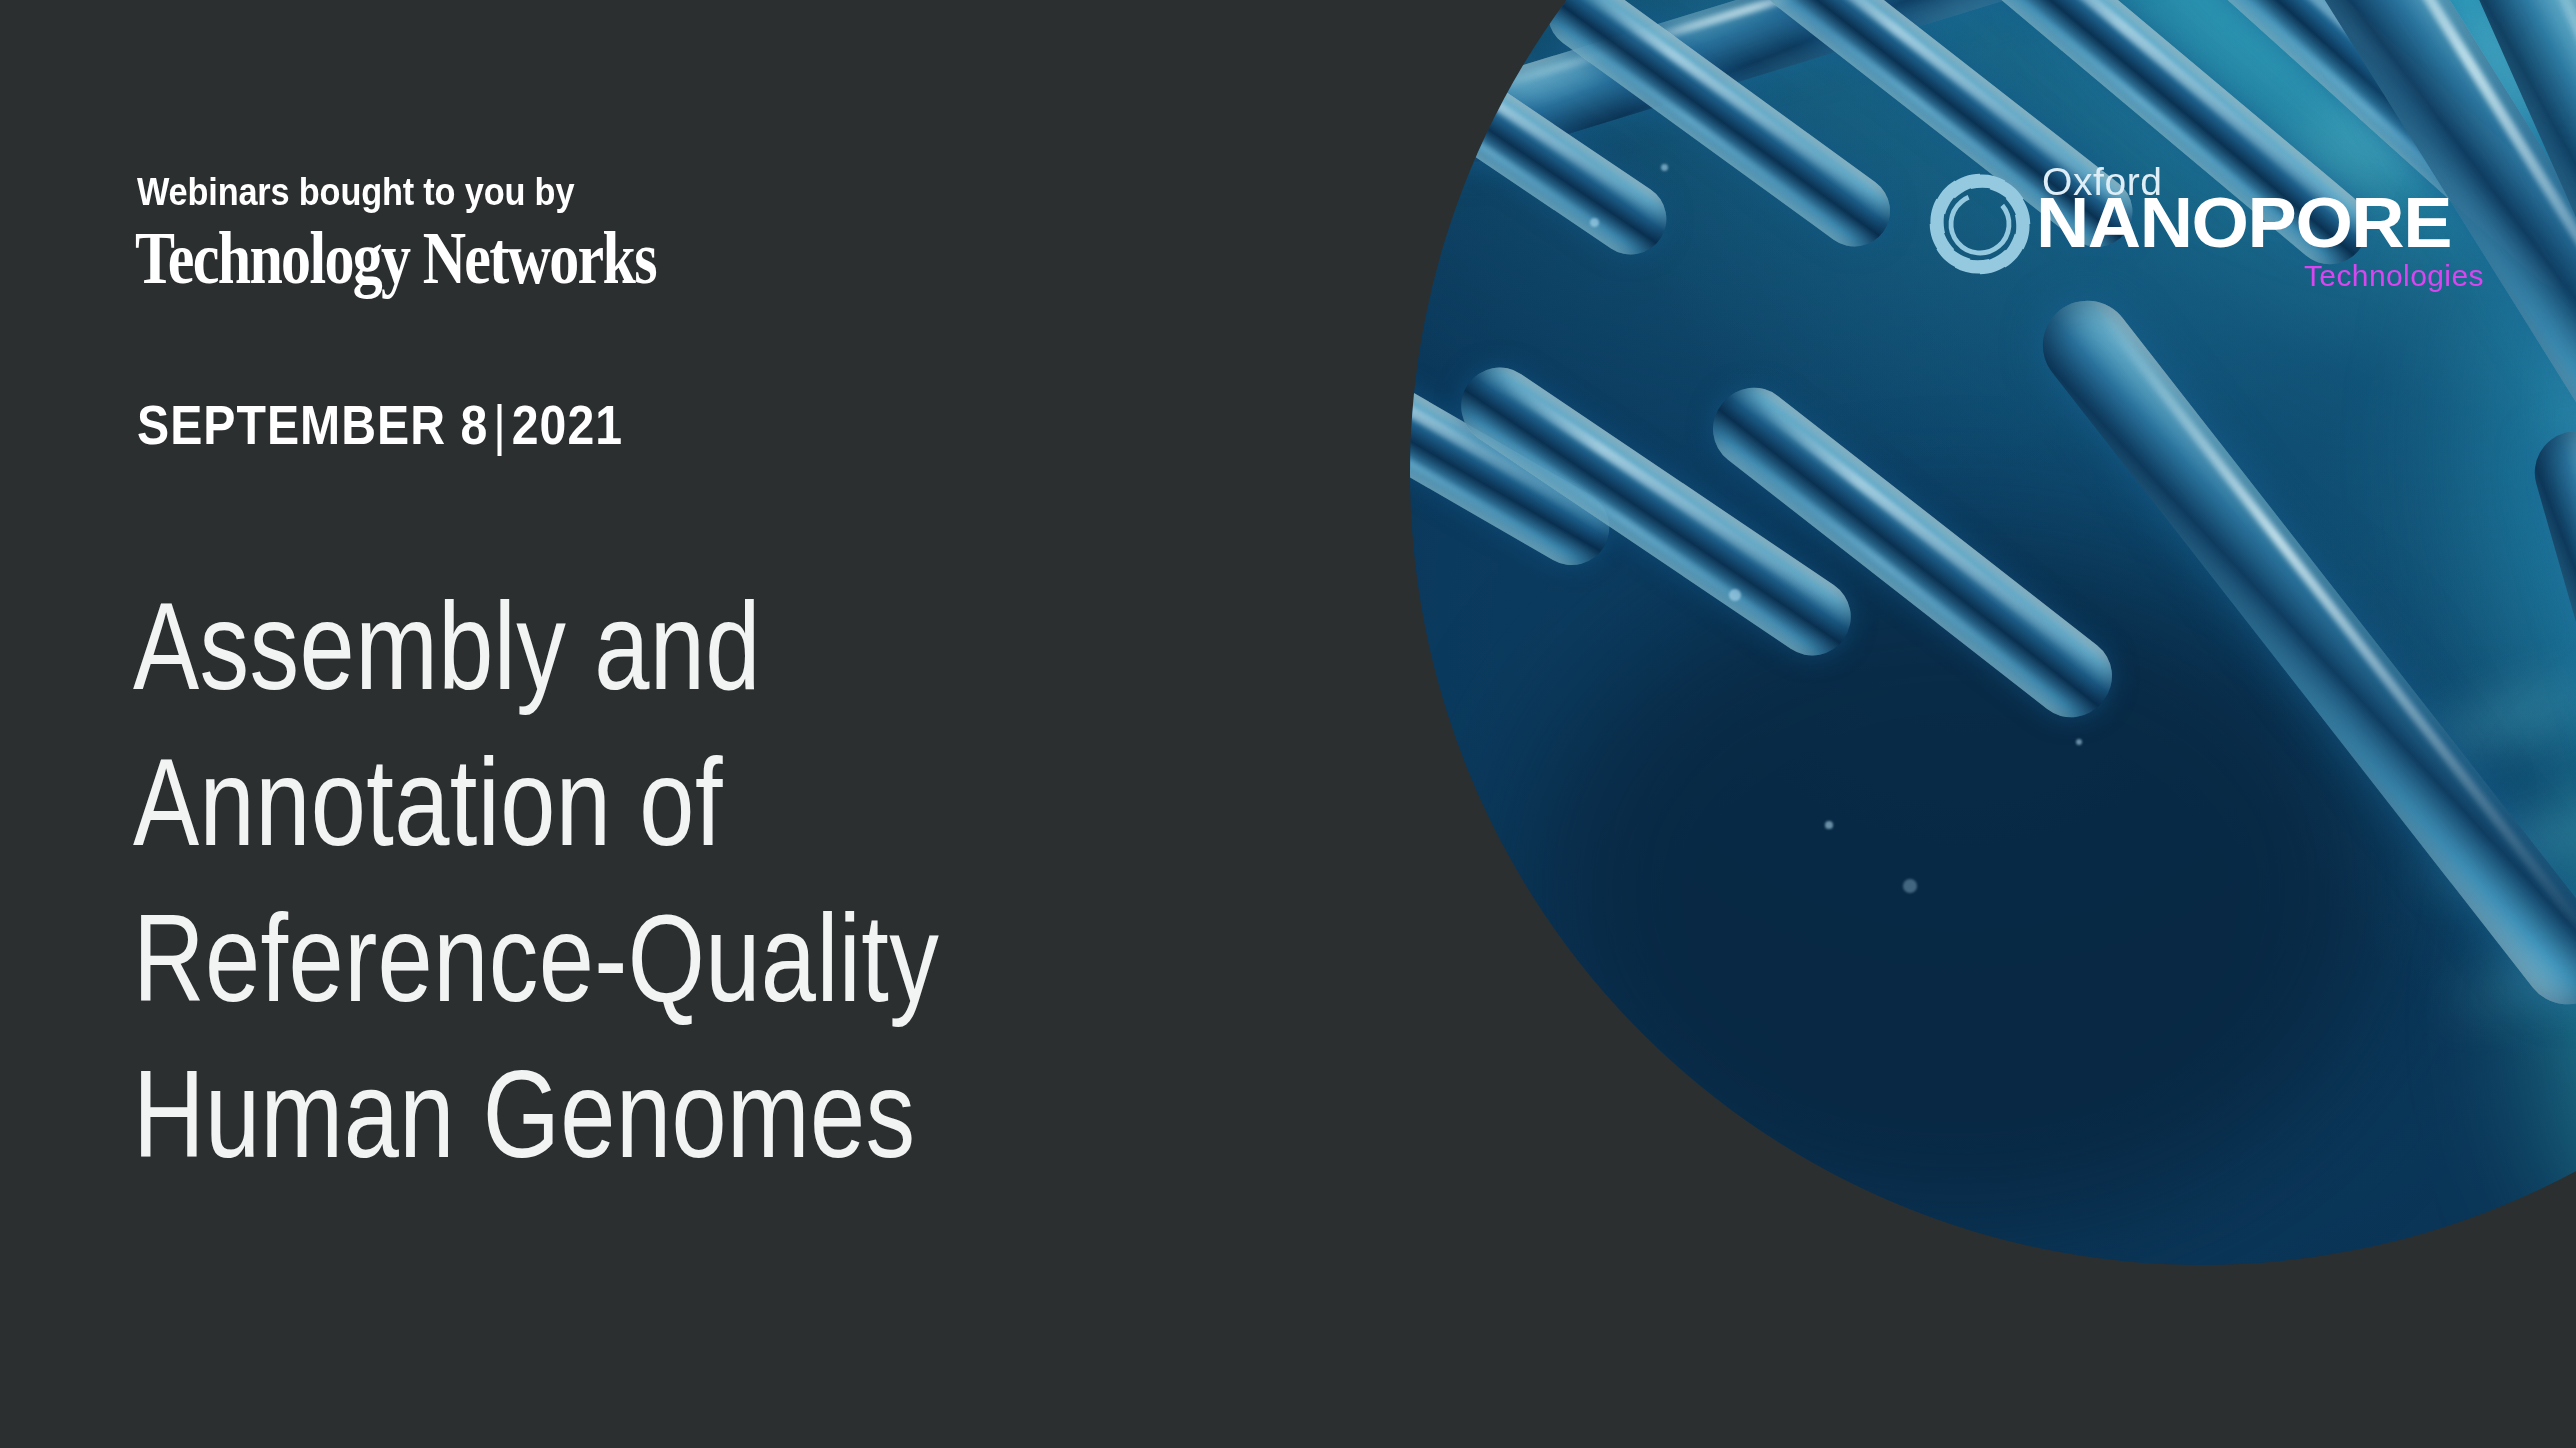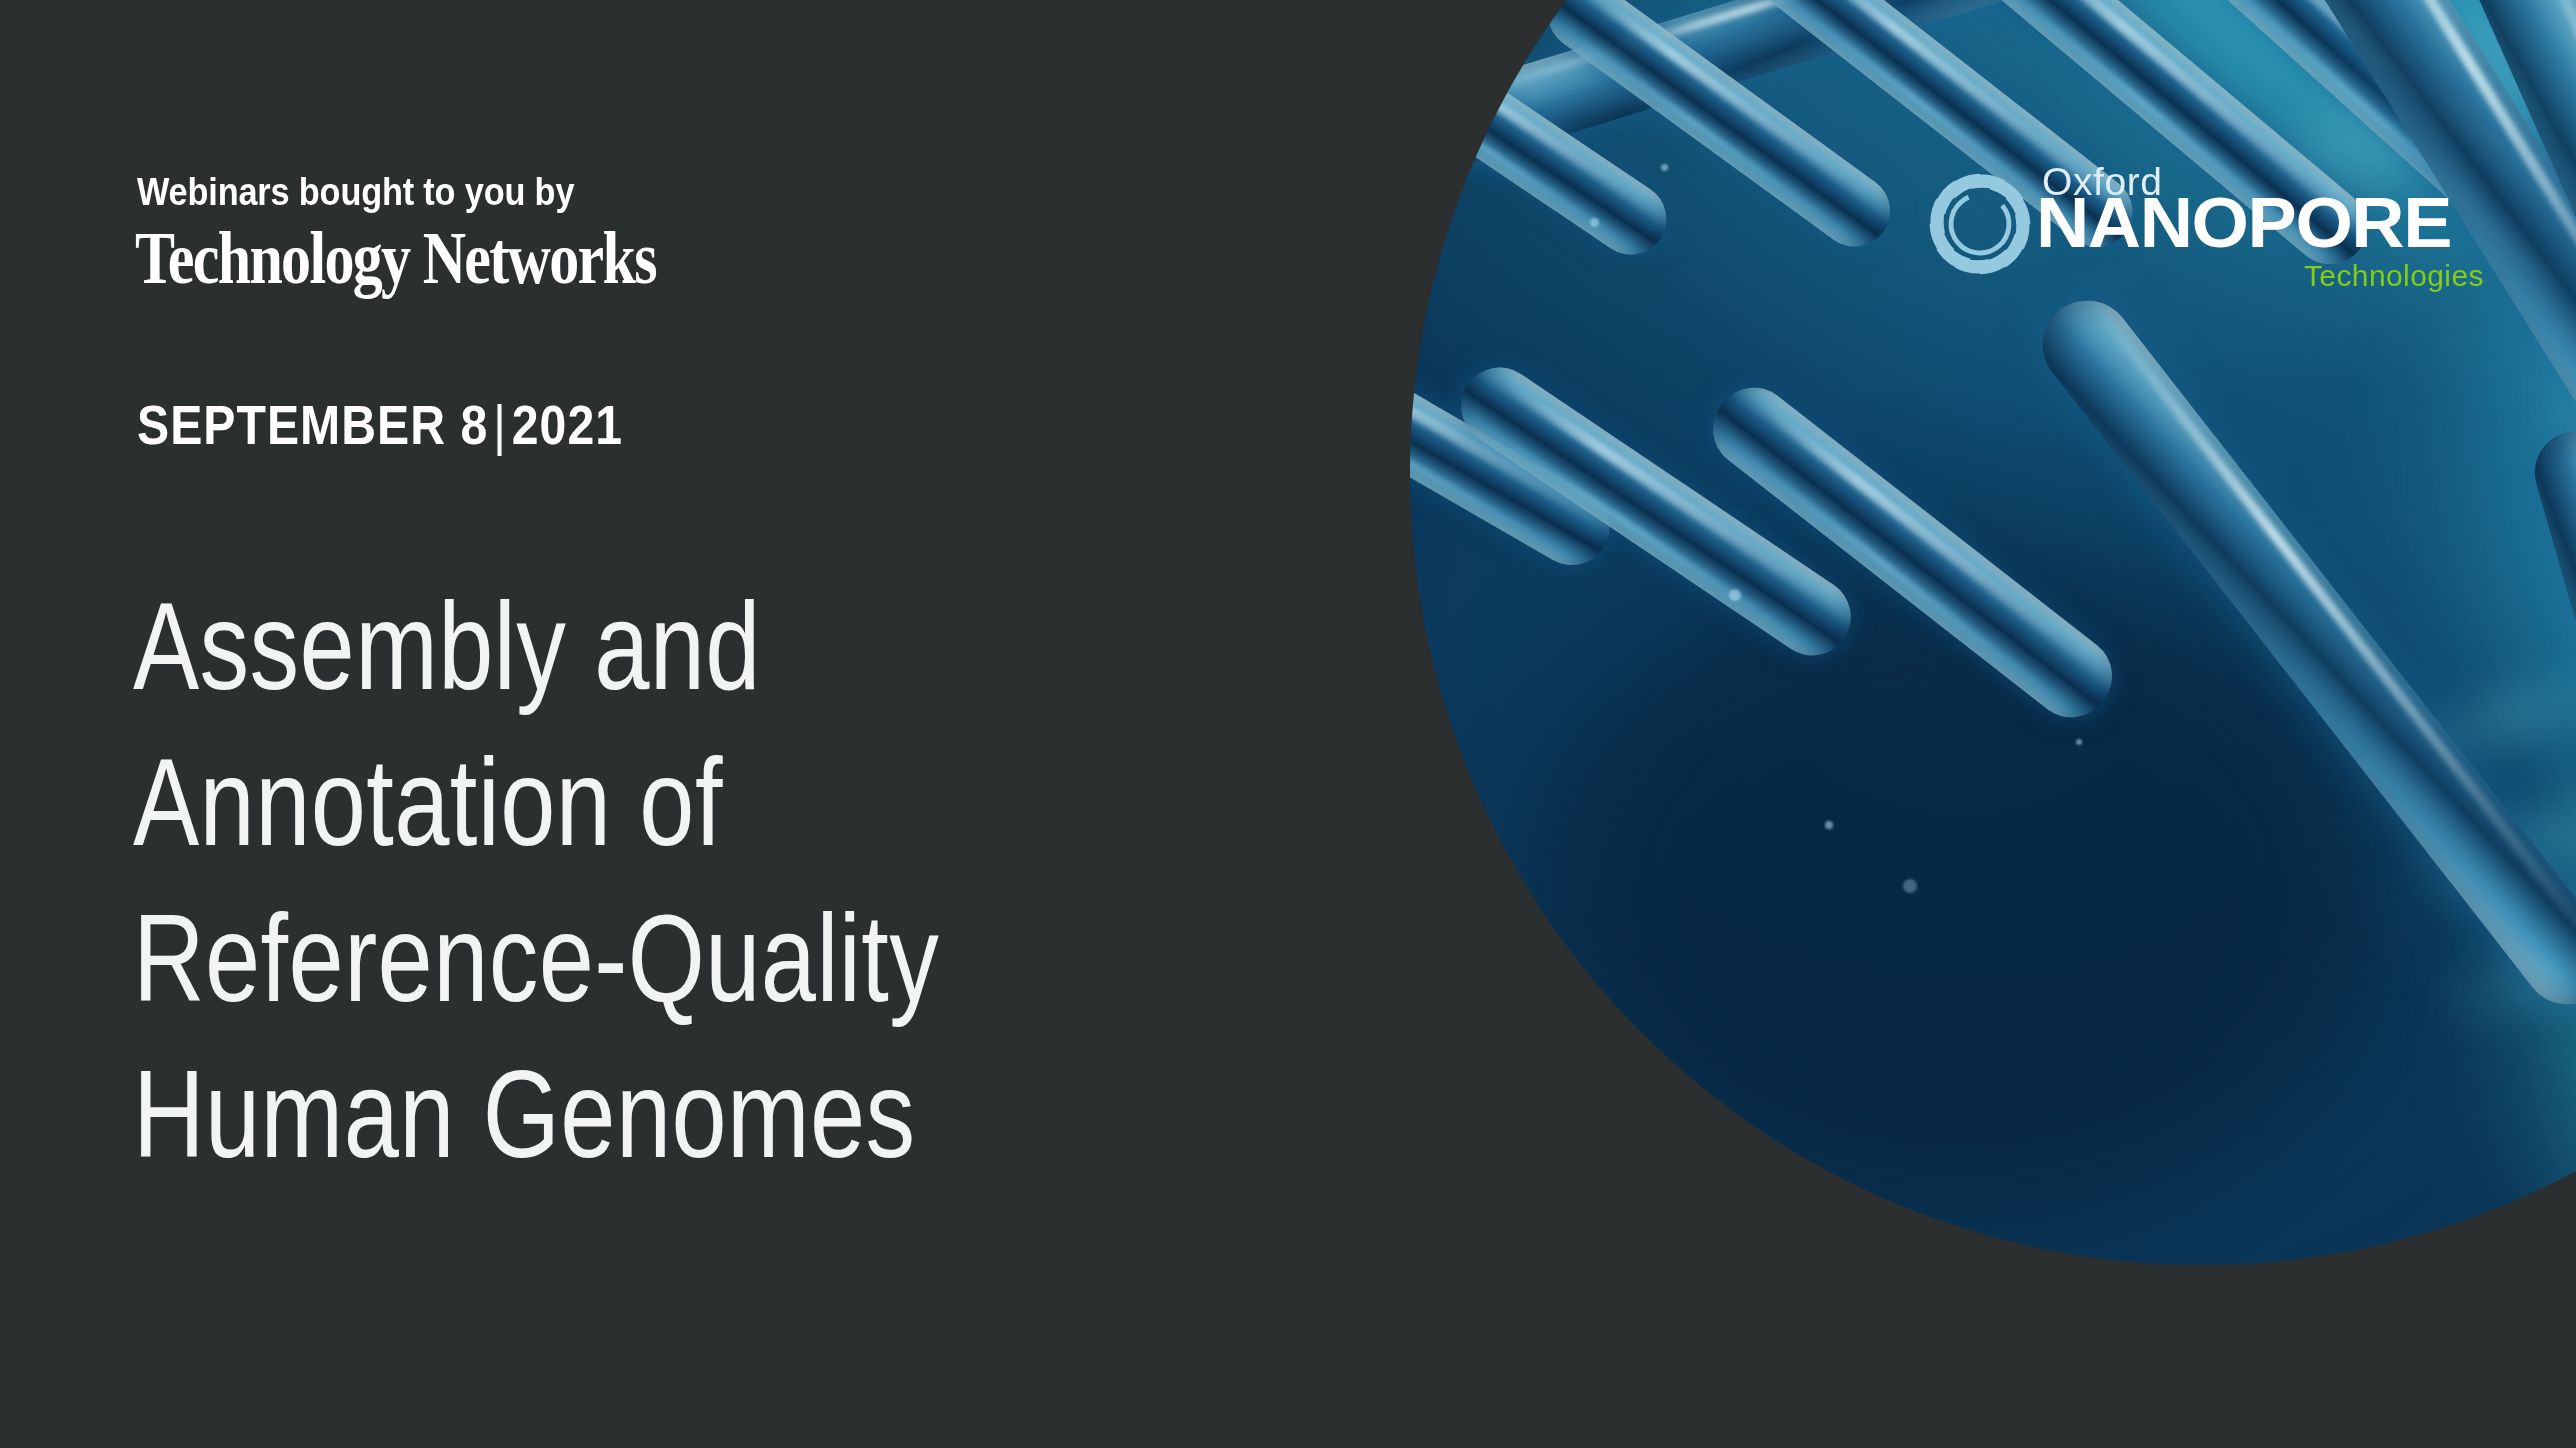--- a/index.html
+++ b/index.html
@@ -108,21 +108,21 @@
     position:absolute; left:114px; top:27px;
     font-family:"Liberation Sans", sans-serif;
     font-size:71px; font-weight:700; letter-spacing:-1.4px;
     color:#ffffff; line-height:.95;
     transform:scaleX(1.04); transform-origin:left center;
   }
   #ont-tech {
     position:absolute; right:-1.9px; top:97px;
     font-family:"Liberation Sans", sans-serif;
     font-size:30px; font-weight:300; letter-spacing:0.4px;
-    color:#84cc16;
+    color:#d946ef;
   }
 
   
   #eyebrow {
     position:absolute; left:137px; top:170px;
     font-family:"Liberation Sans", sans-serif;
     font-size:39px; font-weight:700; letter-spacing:-0.2px;
     color:#ffffff;
     transform:scaleX(.88); transform-origin:left top;
   }

